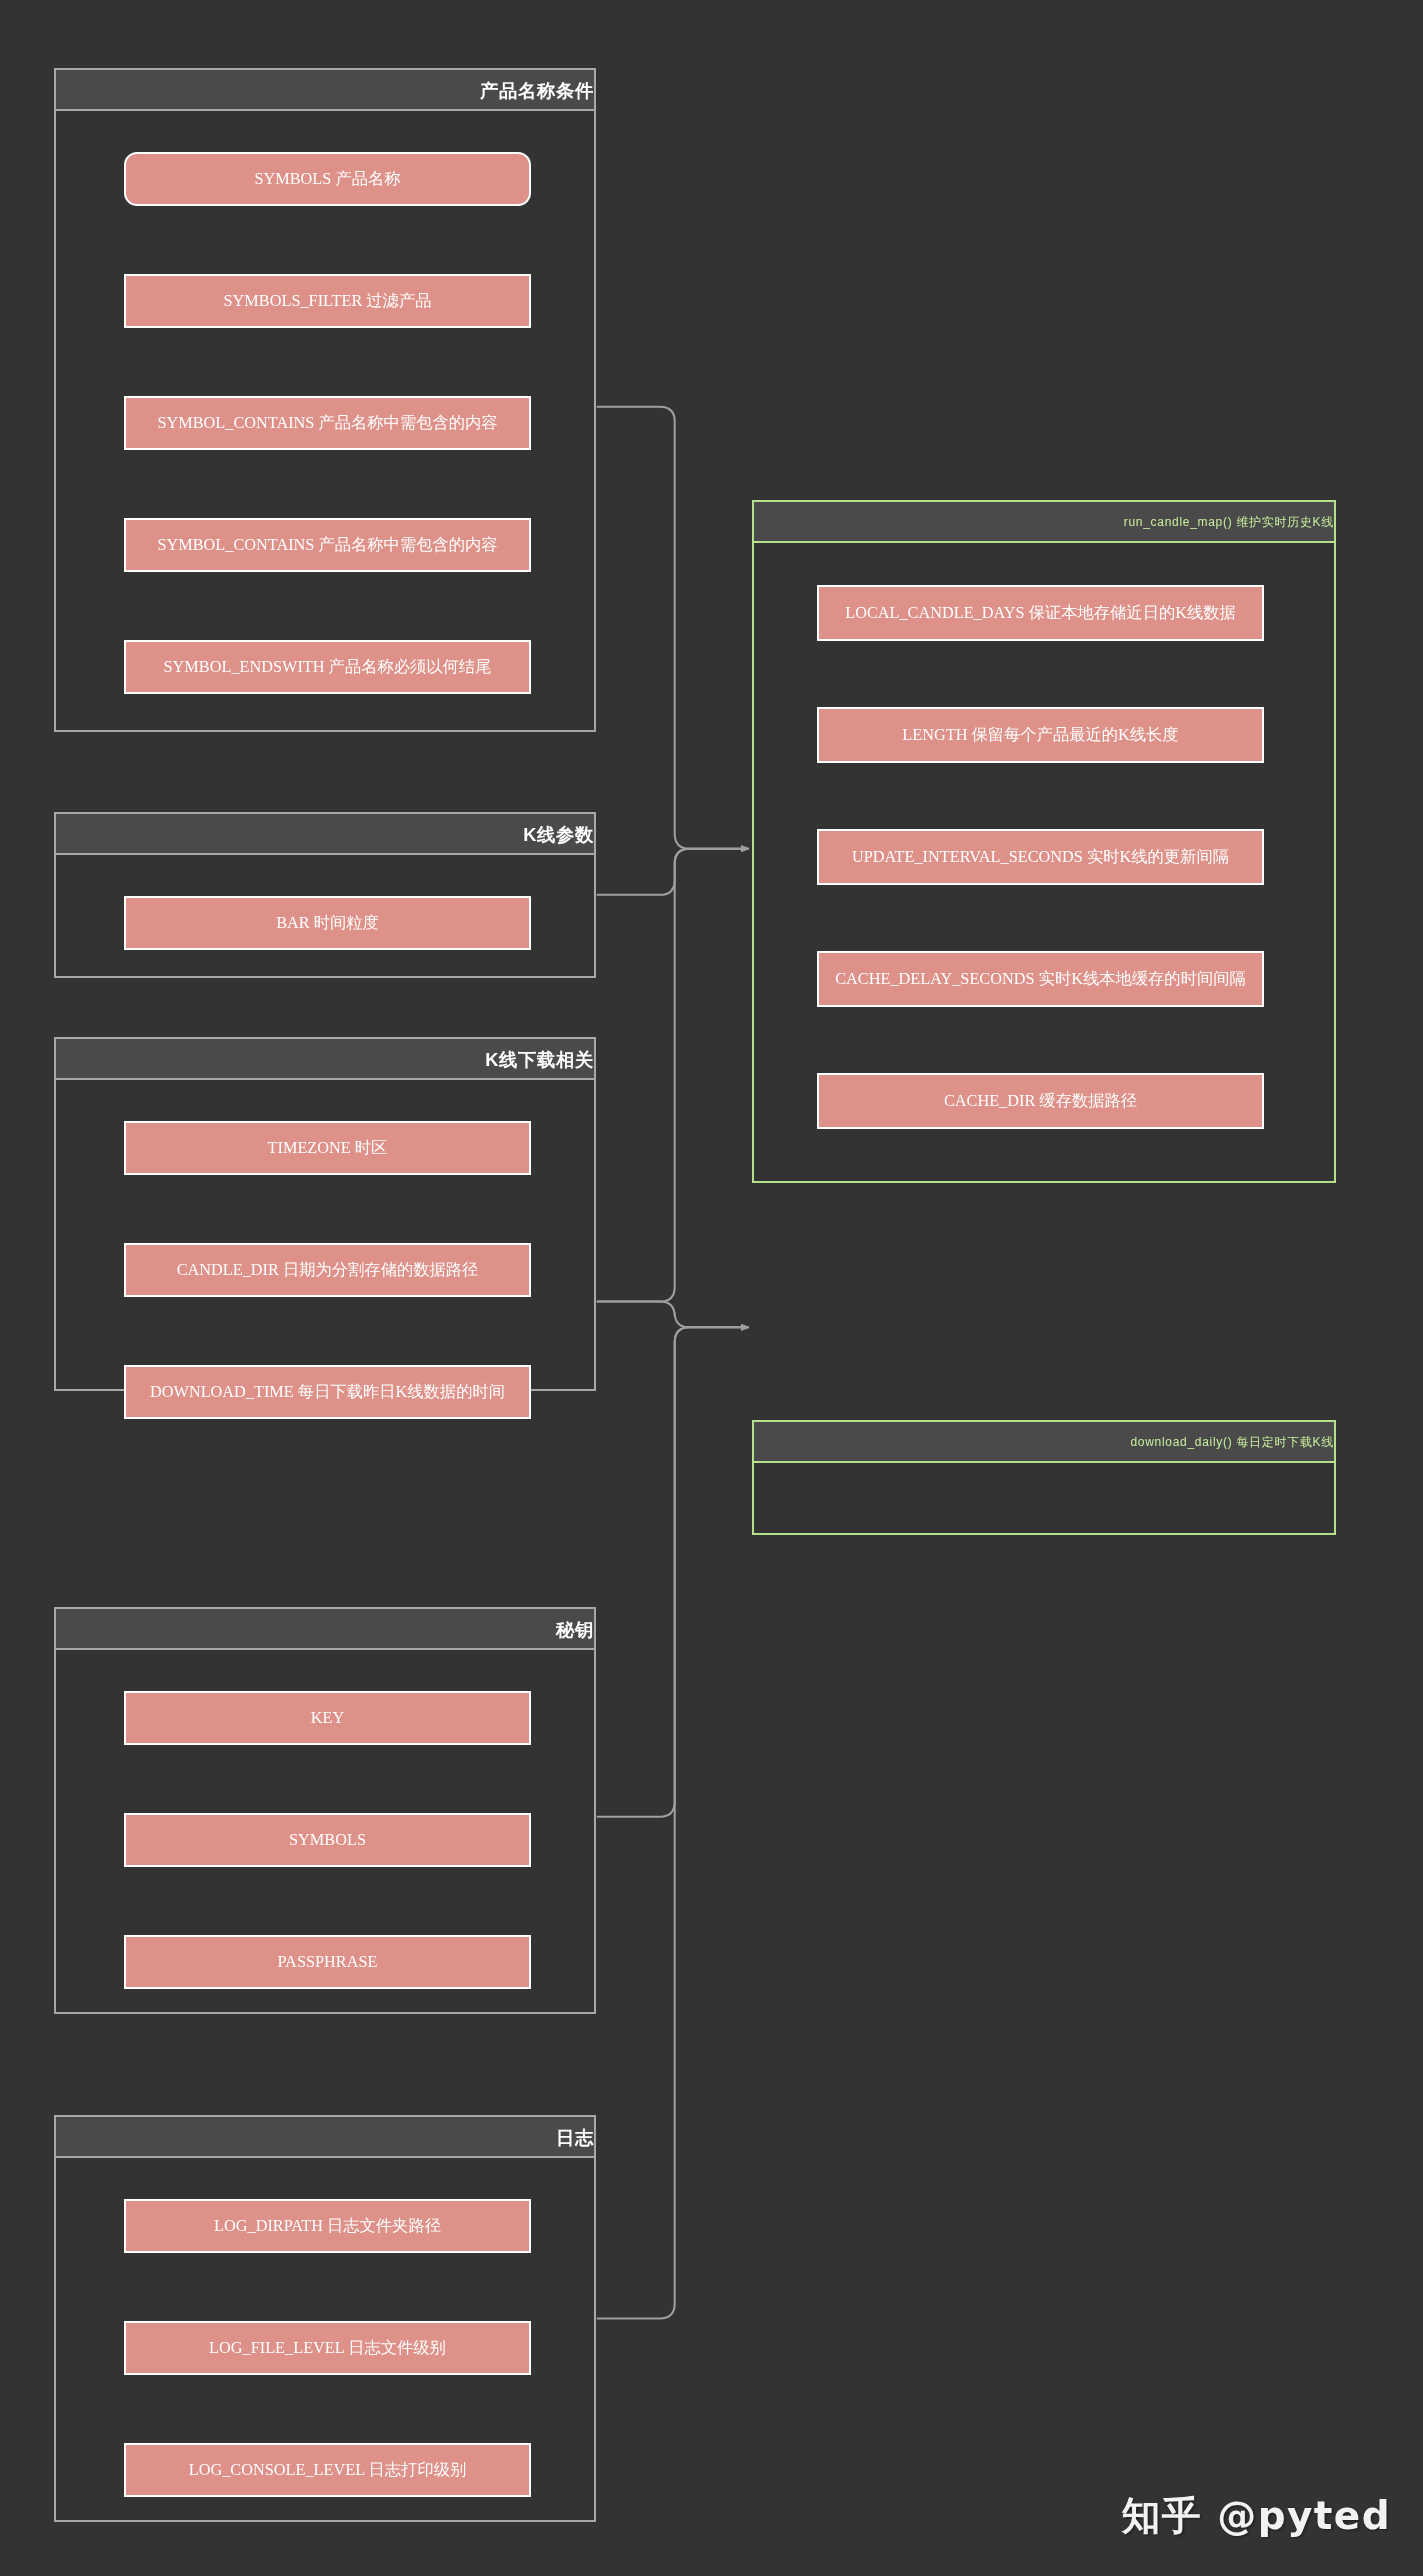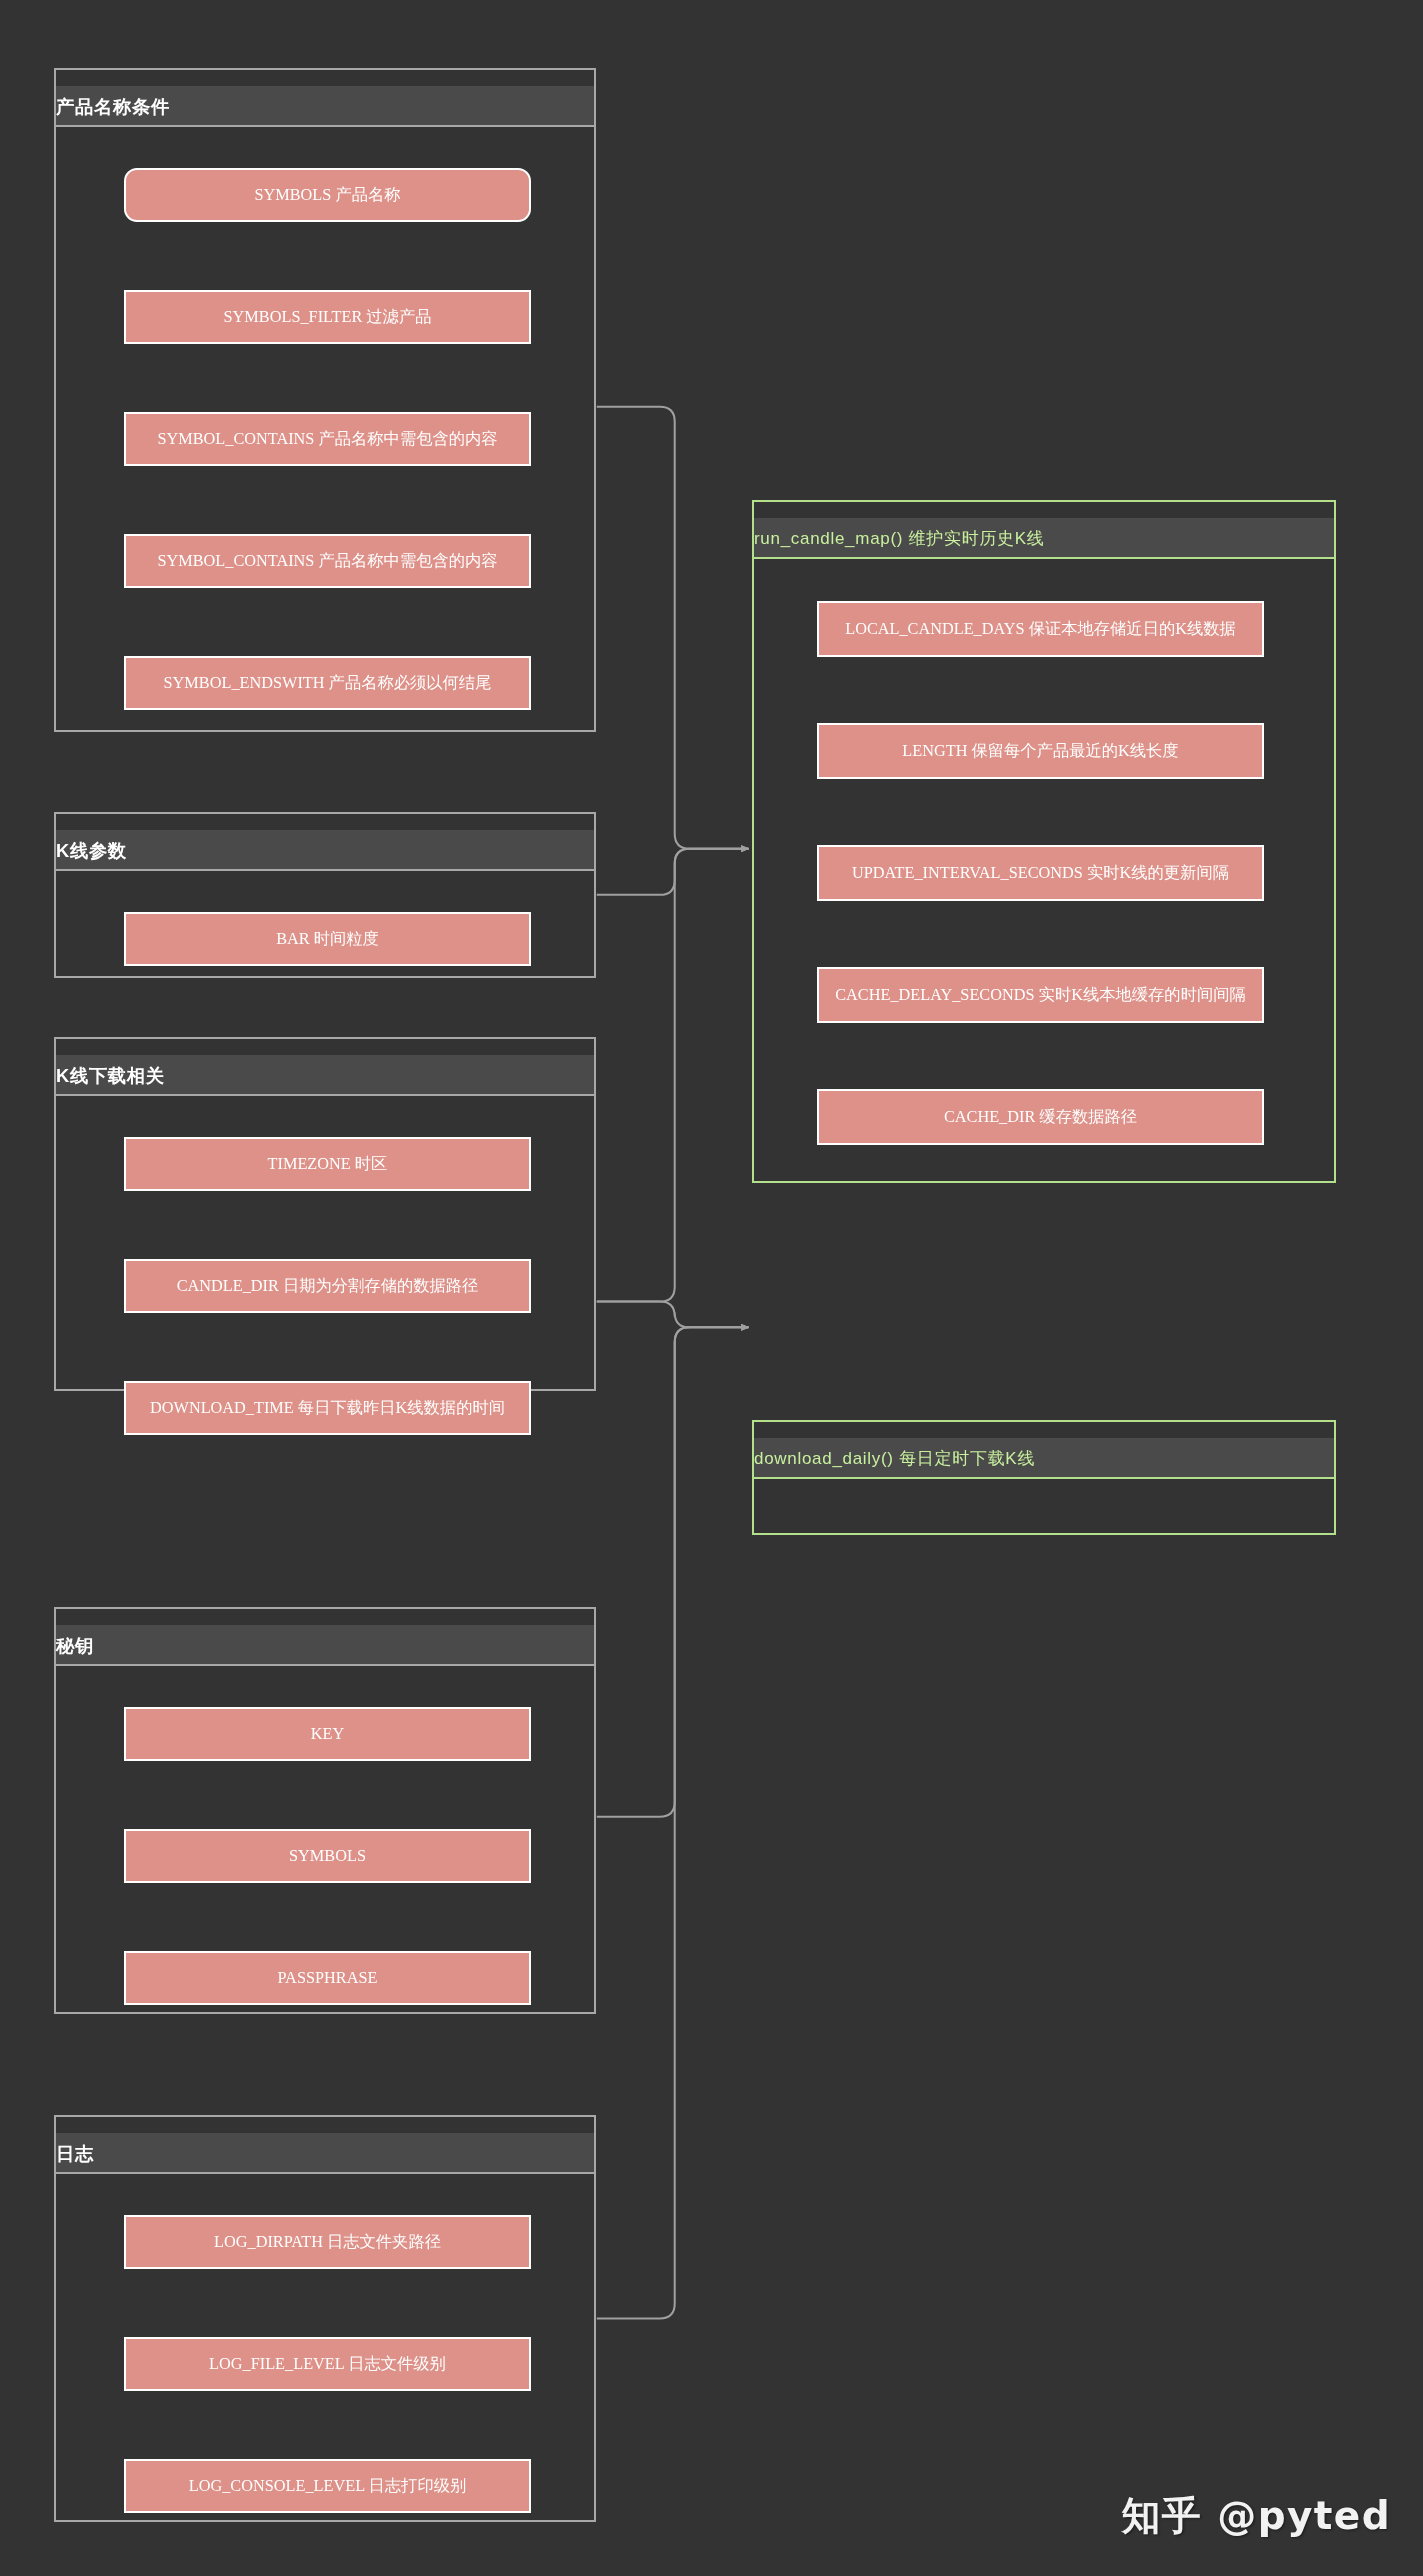--- a/index.html
+++ b/index.html
@@ -19,40 +19,39 @@
   
   .cluster{
     position:absolute;
     border:2px solid #A8A8A8;
     background:#333333;
     box-sizing:border-box;
   }
   .cluster-title{
     height:41px;
     line-height:41px;
-    text-align:left;
+    text-align:right;
     background:#4A4A4A;
     border-bottom:2px solid #A8A8A8;
     color:#FFFFFF;
     font-size:18.3px;
     font-weight:bold;
     letter-spacing:0.7px;
     box-sizing:border-box;
-    margin-top:16px;
   }
   .cluster-body{position:relative;}
 
   
   .cluster.green{border:2px solid #B4E08C;}
   .cluster.green .cluster-title{
     background:#4A4A4A;
     border-bottom:2px solid #B4E08C;
     color:#C9F09E;
     font-weight:normal;
-    font-size:17px;
+    font-size:12px;
   }
 
   
   .node{
     position:absolute;
     background:#DD9189;
     border:2px solid #FFFFFF;
     box-sizing:border-box;
     color:#FFFFFF;
     font-family:"Liberation Serif","DejaVu Serif",serif;

